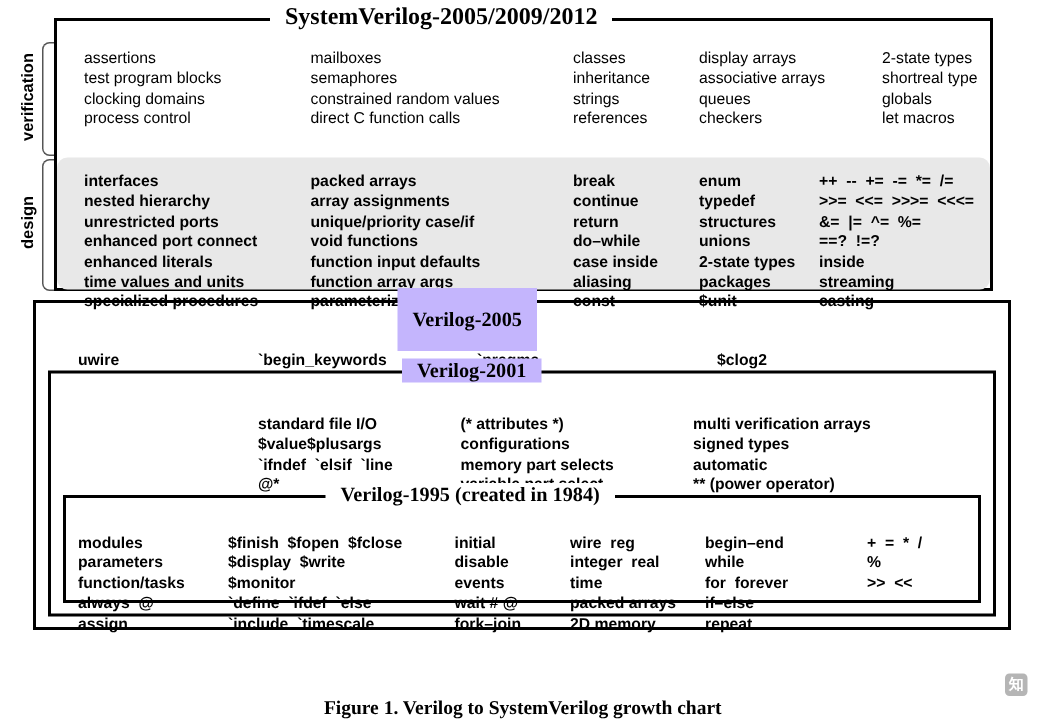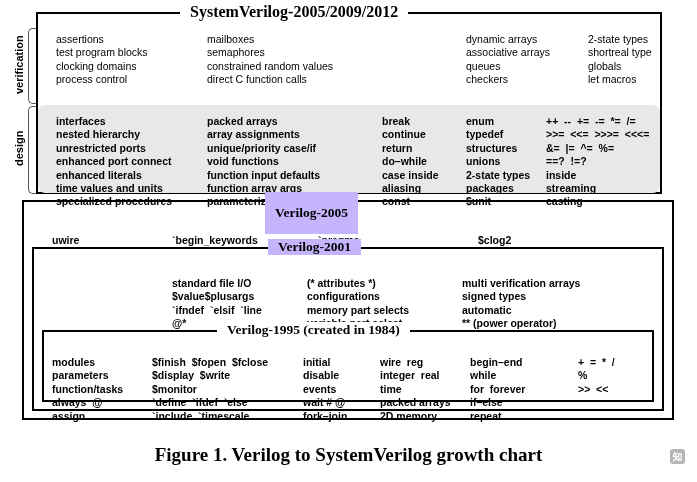--- a/index.html
+++ b/index.html
@@ -118,24 +118,24 @@
     padding:0 10px;
     font-size:13.5px;
     font-weight:bold;
     font-family:"Liberation Serif", serif;
     white-space:nowrap;
   }
 
   
   .caption{
     position:absolute;
-    left:0; top:444px; width:697px;
+    left:0; top:464px; width:697px;
     text-align:center;
     font-family:"Liberation Serif", serif;
-    font-size:19px;
+    font-size:13px;
     font-weight:bold;
   }
 
   
   .watermark{
     position:absolute;
     right:12px; top:449px;
     font-size:13px;
     color:#9a9a9a;
     display:flex;
@@ -171,21 +171,25 @@
   <div class="side-label" style="left:13px; top:119px; height:58px;">design</div>
 
   <div class="col" style="left:56px; top:33px;">assertions
 test program blocks
 clocking domains
 process control</div>
   <div class="col" style="left:207px; top:33px;">mailboxes
 semaphores
 constrained random values
 direct C function calls</div>
-  <div class="col" style="left:466px; top:33px;">dynamic arrays
+  <div class="col" style="left:382px; top:33px;">classes
+inheritance
+strings
+references</div>
+  <div class="col" style="left:466px; top:33px;">display arrays
 associative arrays
 queues
 checkers</div>
   <div class="col" style="left:588px; top:33px;">2-state types
 shortreal type
 globals
 let macros</div>
 
   <div class="col bold" style="left:56px; top:100px;">interfaces
 nested hierarchy

